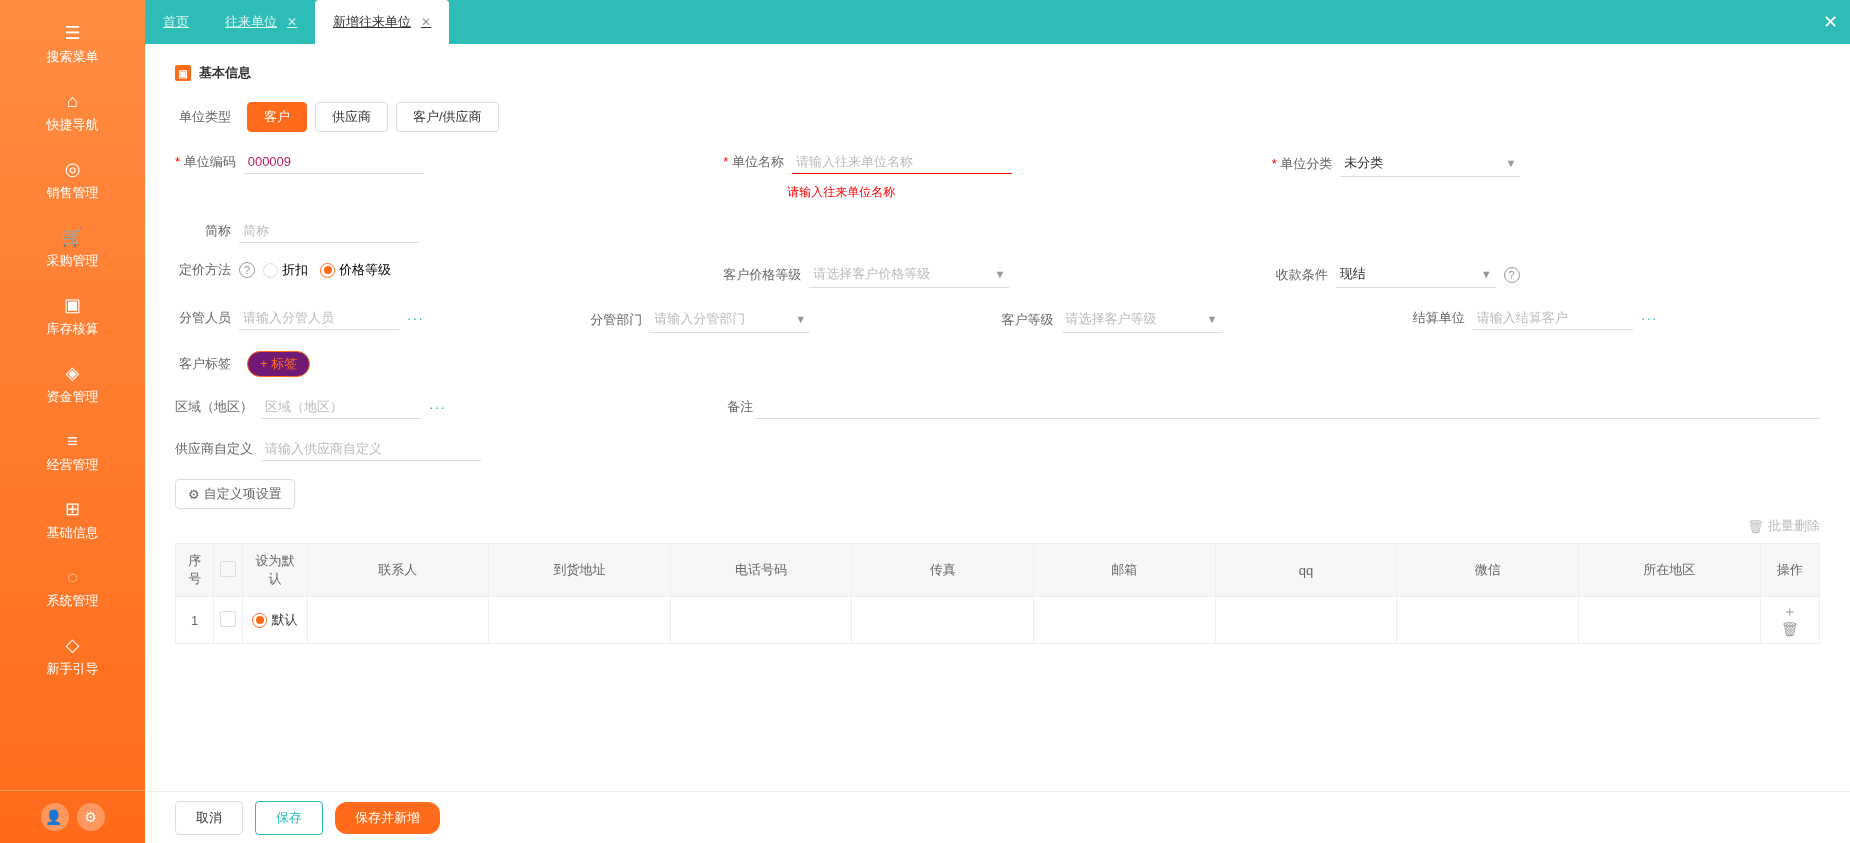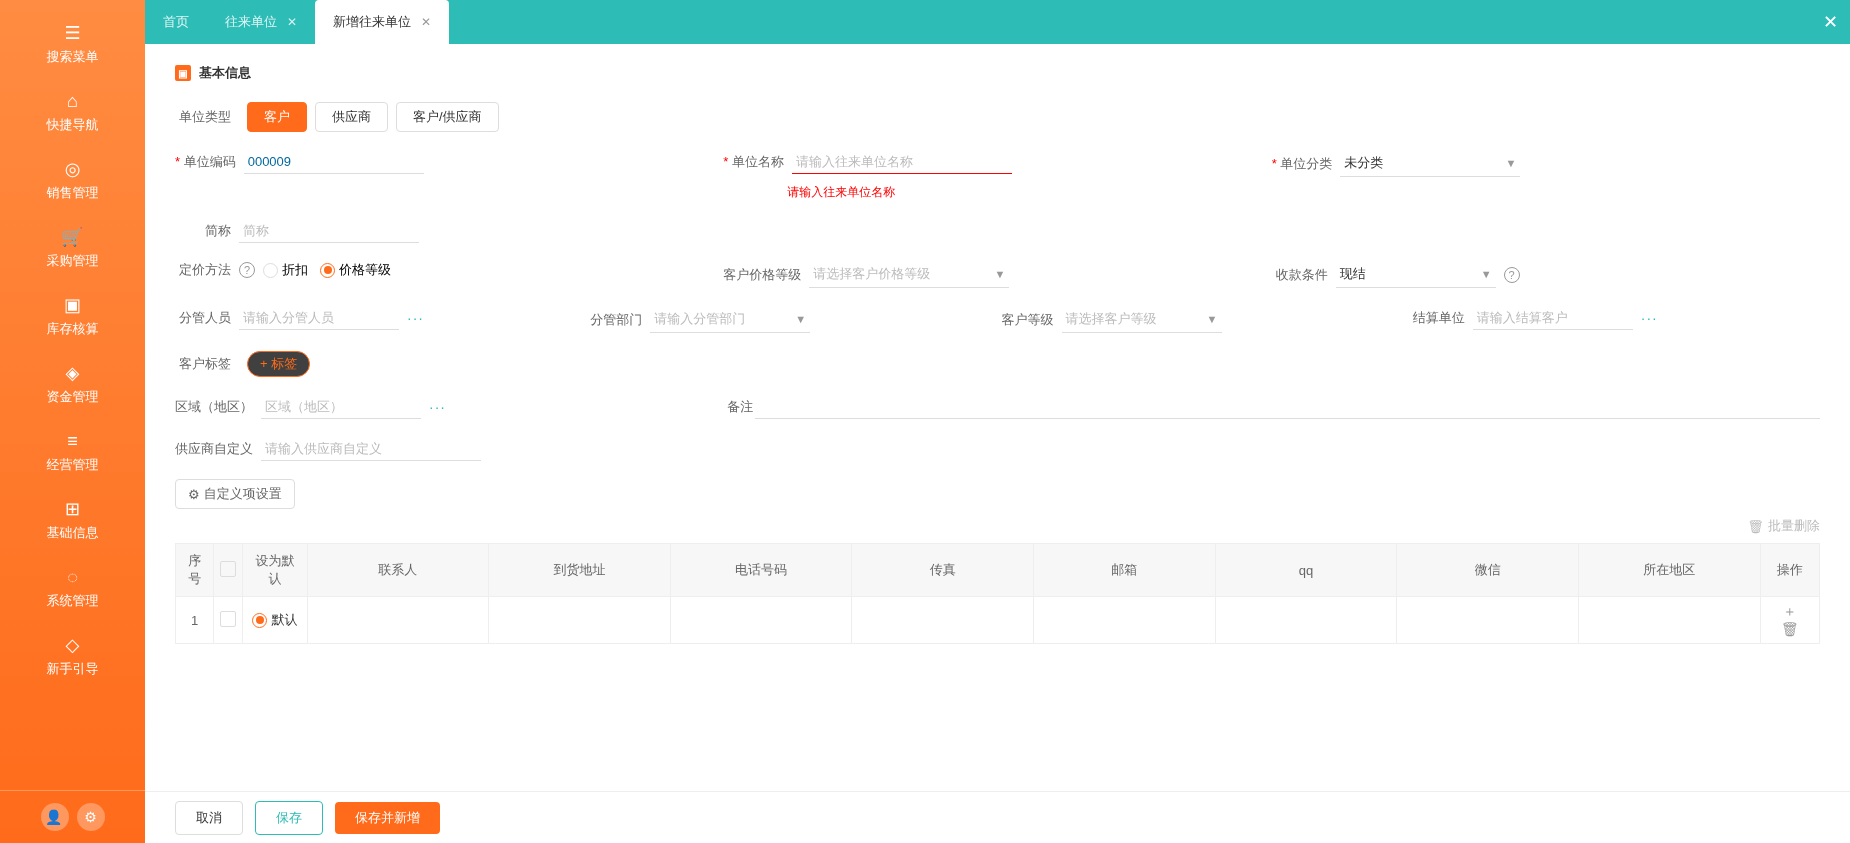--- a/index.html
+++ b/index.html
@@ -75,20 +75,21 @@
     .tab {
       height: 44px;
       display: flex;
       align-items: center;
       padding: 0 18px;
       cursor: pointer;
       color: rgba(255,255,255,0.85);
       font-size: 14px;
       gap: 6px;
       position: relative;
+      text-decoration: underline;
     }
     .tab.active {
       background: white;
       color: #333;
       border-radius: 4px 4px 0 0;
     }
     .tab-close {
       font-size: 12px;
       color: rgba(255,255,255,0.8);
       cursor: pointer;
@@ -151,21 +152,21 @@
     .form-label.required::before {
       content: '* ';
       color: red;
     }
     .form-input {
       border: none;
       border-bottom: 1px solid #ddd;
       outline: none;
       padding: 4px 4px;
       font-size: 13px;
-      color: #0369a1;
+      color: #be185d;
       background: transparent;
       min-width: 160px;
     }
     .form-input::placeholder { color: #bbb; }
     .form-input.error-border { border-bottom-color: red; }
     .error-msg { color: red; font-size: 12px; margin-top: 2px; }
 
     .form-input-box {
       display: flex;
       flex-direction: column;
@@ -239,21 +240,21 @@
     }
 
     
     .tag-btn {
       border: 1px solid #ff6b1a;
       border-radius: 20px;
       padding: 3px 12px;
       color: #ff6b1a;
       cursor: pointer;
       font-size: 13px;
-      background: #404040;
+      background: #701a75;
     }
 
     
     .custom-settings-btn {
       border: 1px solid #ddd;
       border-radius: 4px;
       padding: 5px 12px;
       cursor: pointer;
       background: white;
       color: #666;
@@ -309,21 +310,21 @@
       border: 1px solid #2dbdb6;
       border-radius: 4px;
       background: white;
       color: #2dbdb6;
       cursor: pointer;
       font-size: 13px;
     }
     .btn-save-new {
       padding: 7px 20px;
       border: none;
-      border-radius: 4px;
+      border-radius: 12px;
       background: #ff6b1a;
       color: white;
       cursor: pointer;
       font-size: 13px;
     }
 
     .batch-delete {
       color: #bbb;
       font-size: 12px;
       text-align: right;

